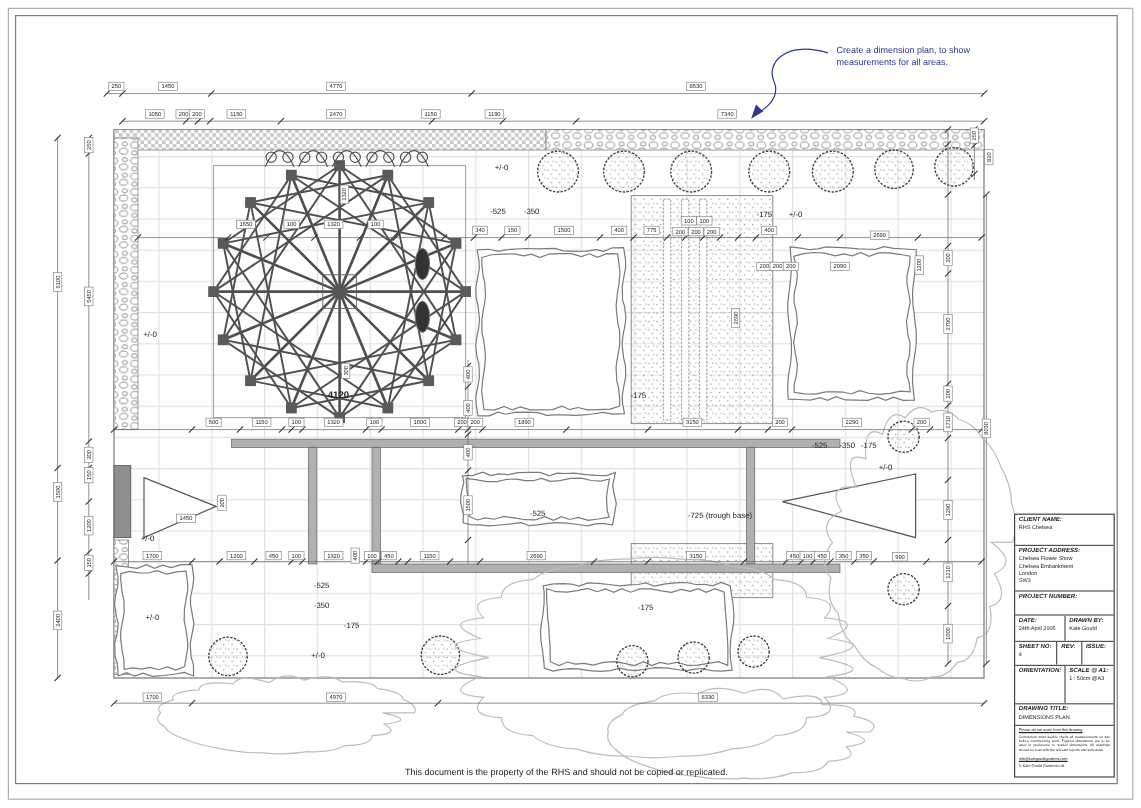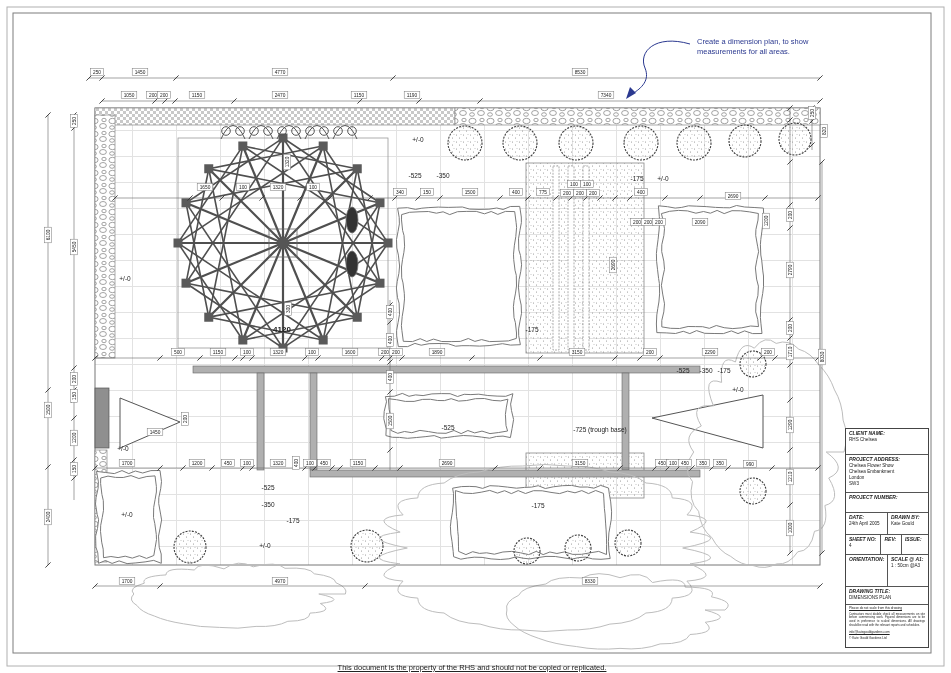--- a/index.html
+++ b/index.html
@@ -19,21 +19,21 @@
   .r8{flex:1;}
   .cols{display:flex;}
   .cell{padding:1px 3px;box-sizing:border-box;height:100%;}
   .cell+.cell{border-left:1px solid #555;}
   .note{font-size:3.2px;line-height:4.5px;margin-bottom:2px;text-decoration:underline;}
   .disc{font-size:2.9px;line-height:3.8px;text-align:justify;margin-bottom:2px;}
   .contact{font-size:3.2px;line-height:4.5px;text-decoration:underline;margin-bottom:2px;}
   .copy{font-size:3.2px;line-height:4.5px;}
   
   .footer{position:absolute;left:13px;width:918px;top:639px;text-align:center;font-size:7.5px;
-          color:#222;text-decoration:underline;margin-top:24px;}
+          color:#222;}
 </style>
 </head>
 <body>
 
 <div class="sheet">
 
 <svg id="plan" width="951" height="673" viewBox="0 0 951 673">
   <defs>
     <pattern id="pav" patternUnits="userSpaceOnUse" width="44" height="26">
       <path d="M0 .5H44 M.5 0V26" stroke="#e2e2e2" fill="none" stroke-width="1"></path>

